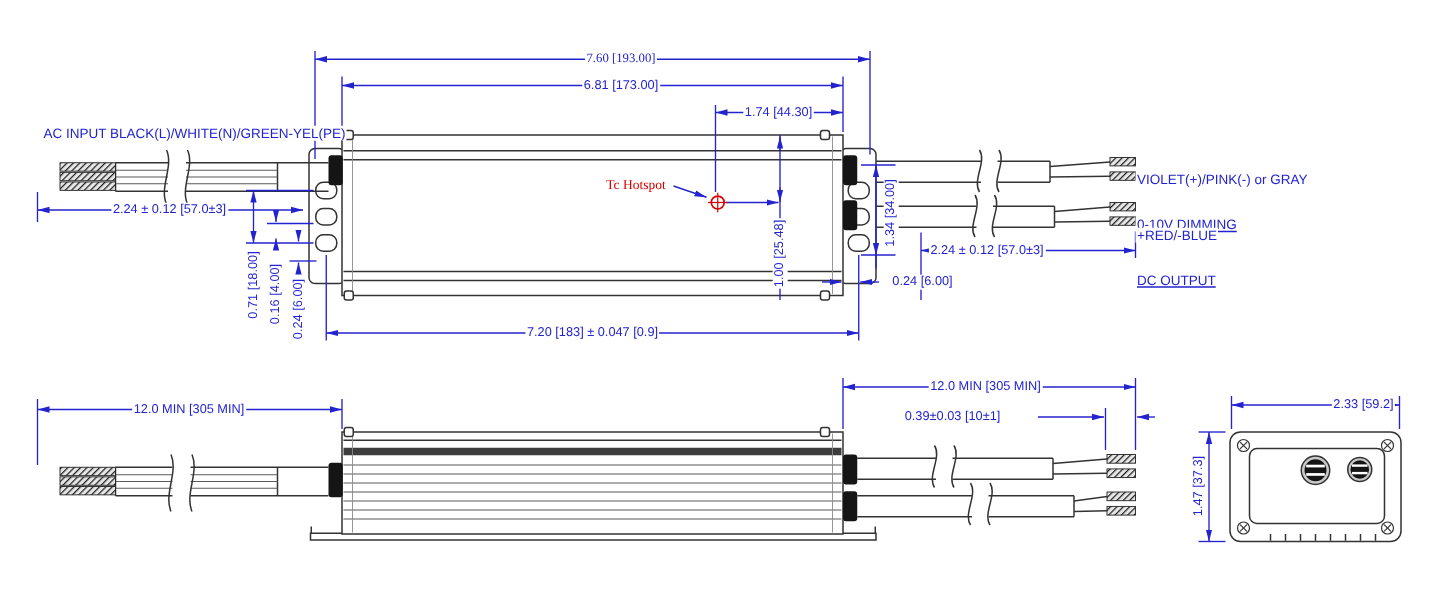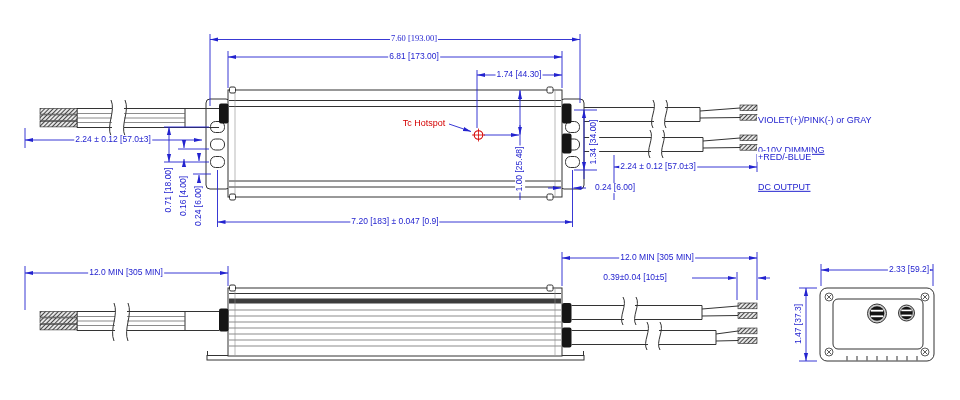--- a/index.html
+++ b/index.html
@@ -12,21 +12,21 @@
   .seam { stroke:#8a8a8a; stroke-width:.6; }
   .dim line, .dim path { stroke:var(--dim-blue); stroke-width:.9; fill:none; }
   .hot  { stroke:var(--red); fill:none; }
   .lbl  { position:absolute; white-space:nowrap; font-size:8.5px; line-height:1.15;
           color:var(--dim-blue); background:#fff; padding:0 1px;
           transform:translate(-50%,-50%); }
   .rot  { transform:translate(-50%,-50%) rotate(-90deg); }
   .lal  { transform:translate(0,-50%); }
   .cap  { font-size:9px; }
   .und  { text-decoration:underline;margin-top:42px; }
-  .red  { color:var(--red); background:transparent; }
+  .red  { color:var(--red); background:transparent;font-family:Liberation Serif, serif; }
 </style>
 </head>
 <body>
 
 <div id="stage">
 <svg width="960" height="400" viewBox="0 0 960 400">
   <defs>
     <marker id="ar" markerUnits="userSpaceOnUse" markerWidth="9" markerHeight="6" refX="8" refY="3" orient="auto-start-reverse">
       <path d="M8,3 L0,0.9 L0,5.1 Z" style="fill:var(--dim-blue,#2323cf)"></path>
     </marker>
@@ -298,35 +298,36 @@
       <line x1="821" y1="264" x2="821" y2="286"></line>
       <line x1="933" y1="264" x2="933" y2="286"></line>
       <line x1="821" y1="270" x2="933" y2="270" marker-start="url(#ar)" marker-end="url(#ar)"></line>
       <line x1="799" y1="288" x2="817" y2="288"></line>
       <line x1="799" y1="361" x2="817" y2="361"></line>
       <line x1="806" y1="288" x2="806" y2="361" marker-start="url(#ar)" marker-end="url(#ar)"></line>
     </g>
   </g>
 </svg>
 
+  <div class="lbl cap lal" style="left:28px; top:89px;">AC INPUT BLACK(L)/WHITE(N)/GREEN-YEL(PE)</div>
   <div class="lbl" style="left:414px; top:39px;font-family:Liberation Serif, serif;">7.60 [193.00]</div>
   <div class="lbl" style="left:414px; top:57px;">6.81 [173.00]</div>
   <div class="lbl" style="left:519px; top:75px;">1.74 [44.30]</div>
   <div class="lbl" style="left:113px; top:140px;">2.24 ± 0.12 [57.0±3]</div>
   <div class="lbl cap red" style="left:424px; top:123px;">Tc Hotspot</div>
   <div class="lbl rot" style="left:520px; top:169px;">1.00 [25.48]</div>
   <div class="lbl rot" style="left:594px; top:142px;">1.34 [34.00]</div>
   <div class="lbl" style="left:658px; top:167px;">2.24 ± 0.12 [57.0±3]</div>
   <div class="lbl" style="left:615px; top:188px;">0.24 [6.00]</div>
   <div class="lbl rot" style="left:169px; top:190px;">0.71 [18.00]</div>
   <div class="lbl rot" style="left:184px; top:196px;">0.16 [4.00]</div>
   <div class="lbl rot" style="left:199px; top:206px;">0.24 [6.00]</div>
   <div class="lbl" style="left:395px; top:222px;">7.20 [183] ± 0.047 [0.9]</div>
   <div class="lbl cap lal und" style="left:757px; top:108px;">0-10V DIMMING</div>
   <div class="lbl cap lal" style="left:757px; top:120px;text-align:right;">VIOLET(+)/PINK(-) or GRAY</div>
   <div class="lbl cap lal und" style="left:757px; top:145px;">DC OUTPUT</div>
   <div class="lbl cap lal" style="left:757px; top:157px;">+RED/-BLUE</div>
   <div class="lbl" style="left:126px; top:273px;">12.0 MIN [305 MIN]</div>
   <div class="lbl" style="left:657px; top:258px;">12.0 MIN [305 MIN]</div>
-  <div class="lbl" style="left:635px; top:278px;">0.39±0.04 [10±5]</div>
+  <div class="lbl" style="left:635px; top:278px;">0.39±0.03 [10±1]</div>
   <div class="lbl" style="left:878px; top:270px;margin-left:31px;">2.33 [59.2]</div>
   <div class="lbl rot" style="left:799px; top:324px;">1.47 [37.3]</div>
 </div>
 
 </body></html>

